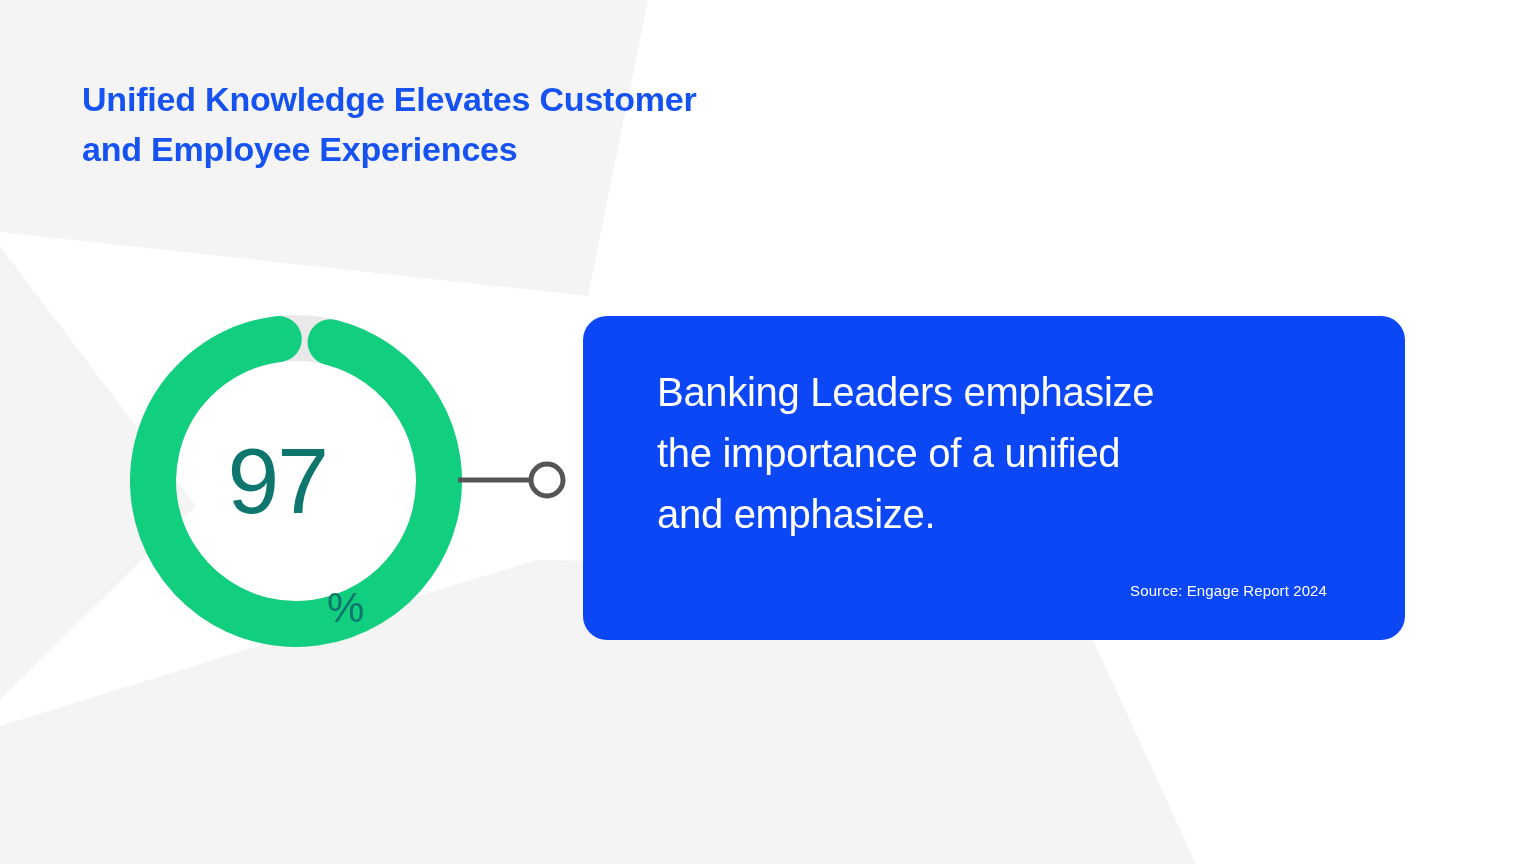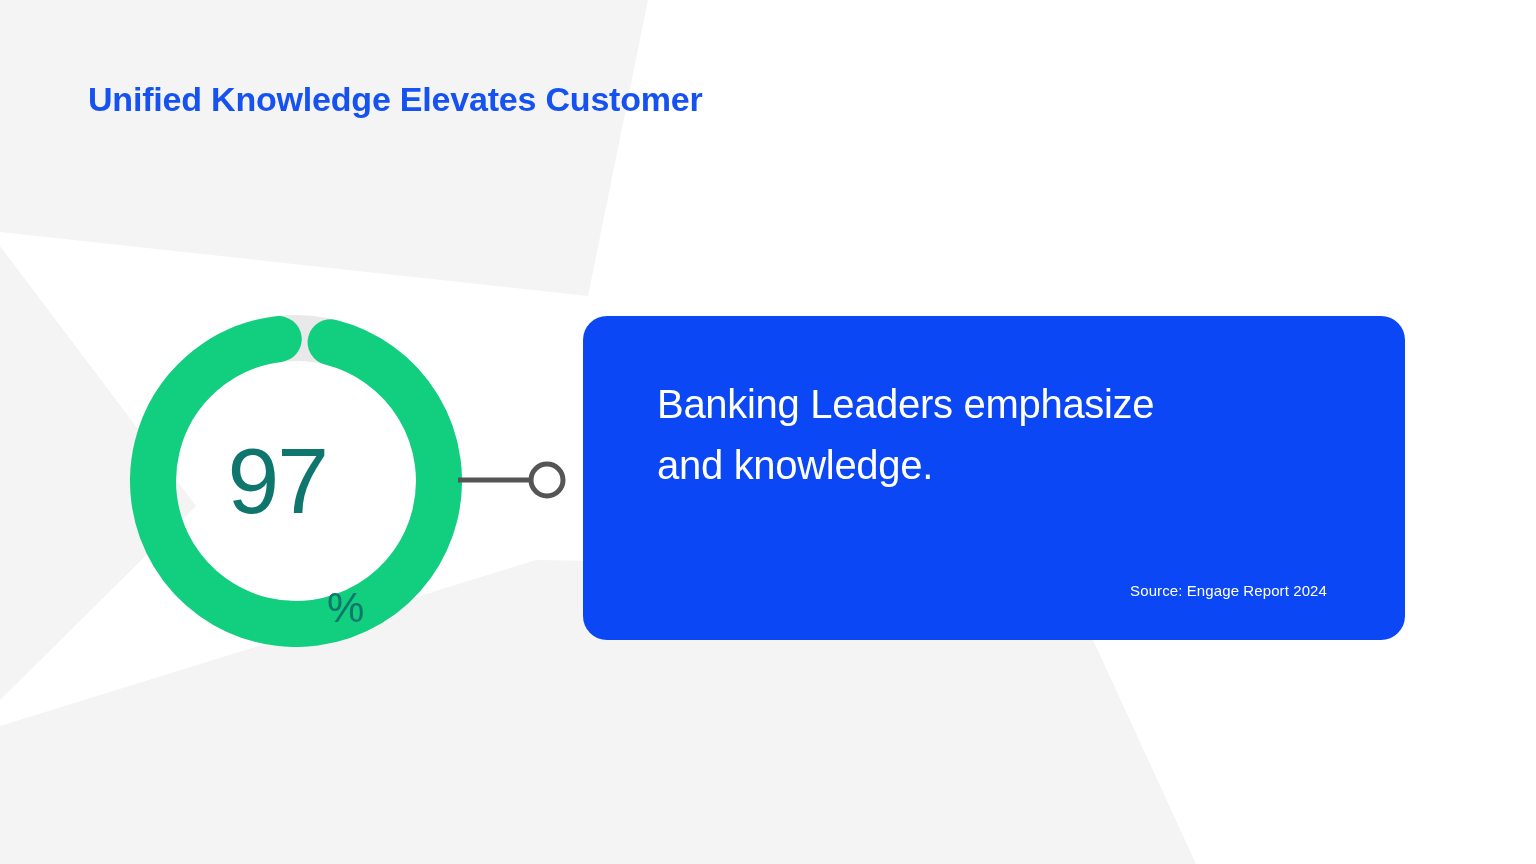--- a/index.html
+++ b/index.html
@@ -18,21 +18,21 @@
     overflow: hidden;
   }
   .bg-layer {
     position: absolute;
     inset: 0;
     width: 1536px;
     height: 864px;
   }
   .headline {
     position: absolute;
-    left: 88px;
+    left: 82px;
     top: 74px;
     width: 760px;
     font-size: 34px;
     font-weight: bold;
     line-height: 1.48;
     letter-spacing: -0.2px;
     color: #1552f0;
   }
   .headline .ln {
     display: block;
@@ -112,21 +112,21 @@
   }
   .callout {
     position: absolute;
     left: 583px;
     top: 316px;
     width: 822px;
     height: 324px;
     background: #0b47f5;
     border-radius: 24px;
     box-sizing: border-box;
-    padding: 58px 44px 0 74px;
+    padding: 46px 44px 0 74px;
   }
   .callout-text {
     color: #ffffff;
     font-size: 40px;
     font-weight: normal;
     line-height: 1.52;
     letter-spacing: -0.3px;
   }
   .callout-text .ln {
     display: block;
@@ -149,20 +149,21 @@
 <div class="slide">
 
   <svg class="bg-layer" viewBox="0 0 1536 864" preserveAspectRatio="none" aria-hidden="true">
     <polygon points="0,0 648,0 588,296 0,232" fill="#f4f4f4"></polygon>
     <polygon points="0,246 196,506 0,700" fill="#f4f4f4"></polygon>
     <polygon points="0,726 536,560 1060,568 1196,864 0,864" fill="#f4f4f4"></polygon>
   </svg>
 
   <div class="headline">
     <span class="ln">Unified Knowledge Elevates Customer</span>
+    <span class="ln">and Employee Experiences</span>
   </div>
 
 
   <div class="donut">
     <svg viewBox="0 0 332 332" width="332" height="332" aria-hidden="true">
       <circle cx="166" cy="166" r="143" fill="none" stroke="#e9e9e9" stroke-width="46"></circle>
       <circle cx="166" cy="166" r="143" fill="none" stroke="#11cf7f" stroke-width="46" stroke-linecap="round" stroke-dasharray="845.9 898.5" transform="rotate(-76 166 166)"></circle>
     </svg>
     <div class="donut-value">
       <span class="donut-num">97</span>
@@ -171,18 +172,19 @@
   </div>
 
   <svg class="connector" viewBox="0 0 120 48" width="120" height="48" aria-hidden="true">
     <line x1="0" y1="24" x2="74" y2="24" stroke="#555555" stroke-width="5"></line>
     <circle cx="89" cy="24" r="16" fill="#ffffff" stroke="#555555" stroke-width="5"></circle>
   </svg>
 
   <div class="callout">
     <div class="callout-text">
       <span class="ln">Banking Leaders emphasize</span>
-      <span class="ln">and knowledge.</span>
+      <span class="ln">the importance of a unified</span>
+      <span class="ln">and emphasize.</span>
     </div>
     <div class="callout-source">Source: Engage Report 2024</div>
   </div>
 
 </div>
 
 </body></html>

